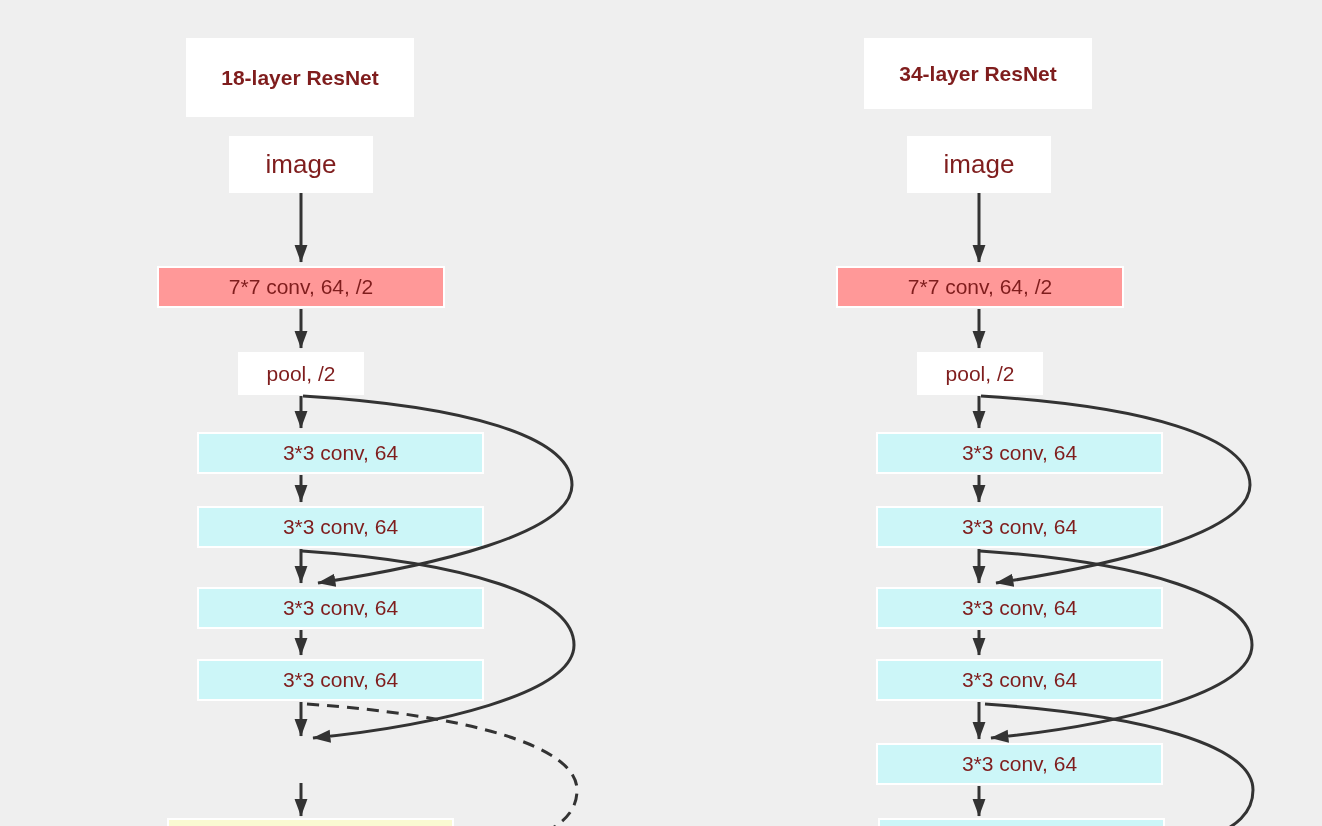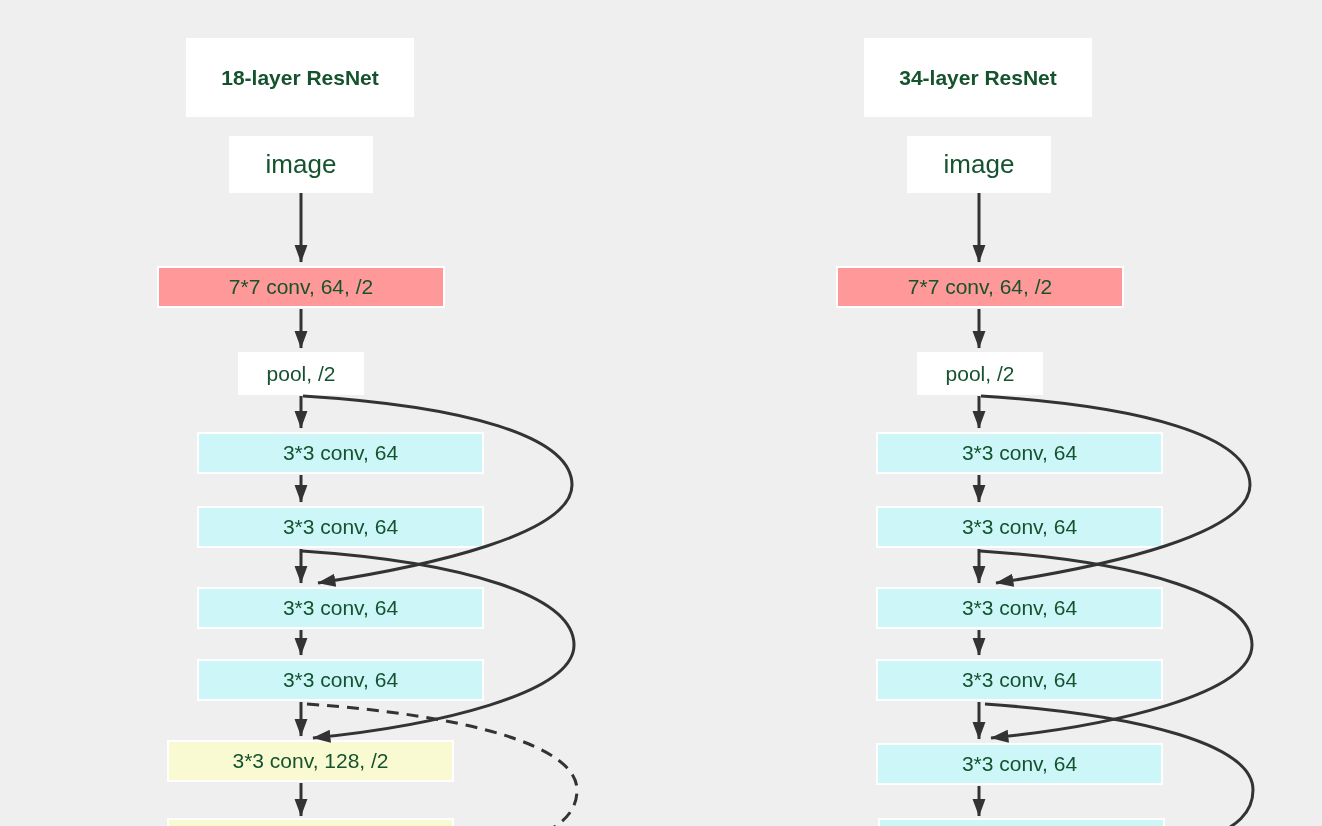--- a/index.html
+++ b/index.html
@@ -16,21 +16,21 @@
   #connector-layer{
     position:absolute;left:0;top:0;width:1322px;height:826px;
     z-index:2;pointer-events:none;
   }
   .box{
     position:absolute;
     box-sizing:border-box;
     display:flex;align-items:center;justify-content:center;
     background:#ffffff;
     border:2px solid #ffffff;
-    color:#14532d;
+    color:#7f1d1d;
     font-size:21px;
     white-space:nowrap;
     z-index:1;
   }
   .box.title{font-weight:bold;font-size:21px;}
   .box.img{font-size:26px;}
   .box.red{background:#ff9898;}
   .box.cyan{background:#ccf6f8;margin-left:40px;}
   .box.yellow{background:#fafad2;}
 </style>
@@ -82,24 +82,23 @@
   </svg>
 
   <div class="box title" style="left:186px;top:38px;width:228px;height:79px">18-layer ResNet</div>
   <div class="box img" style="left:229px;top:136px;width:144px;height:57px">image</div>
   <div class="box red" style="left:157px;top:266px;width:288px;height:42px">7*7 conv, 64, /2</div>
   <div class="box" style="left:238px;top:352px;width:126px;height:43px">pool, /2</div>
   <div class="box cyan" style="left:157px;top:432px;width:287px;height:42px">3*3 conv, 64</div>
   <div class="box cyan" style="left:157px;top:506px;width:287px;height:42px">3*3 conv, 64</div>
   <div class="box cyan" style="left:157px;top:587px;width:287px;height:42px">3*3 conv, 64</div>
   <div class="box cyan" style="left:157px;top:659px;width:287px;height:42px">3*3 conv, 64</div>
-  <div class="box yellow" style="left:167px;top:740px;width:287px;height:42px">3*3 conv, 128, /2</div>
   <div class="box yellow" style="left:167px;top:818px;width:287px;height:42px"></div>
 
-  <div class="box title" style="left:864px;top:38px;width:228px;height:79px">34-layer ResNet</div>
+  <div class="box title" style="left:864px;top:38px;width:228px;height:71px">34-layer ResNet</div>
   <div class="box img" style="left:907px;top:136px;width:144px;height:57px">image</div>
   <div class="box red" style="left:836px;top:266px;width:288px;height:42px">7*7 conv, 64, /2</div>
   <div class="box" style="left:917px;top:352px;width:126px;height:43px">pool, /2</div>
   <div class="box cyan" style="left:836px;top:432px;width:287px;height:42px">3*3 conv, 64</div>
   <div class="box cyan" style="left:836px;top:506px;width:287px;height:42px">3*3 conv, 64</div>
   <div class="box cyan" style="left:836px;top:587px;width:287px;height:42px">3*3 conv, 64</div>
   <div class="box cyan" style="left:836px;top:659px;width:287px;height:42px">3*3 conv, 64</div>
   <div class="box cyan" style="left:836px;top:743px;width:287px;height:42px">3*3 conv, 64</div>
   <div class="box cyan" style="left:838px;top:818px;width:287px;height:42px"></div>
 

